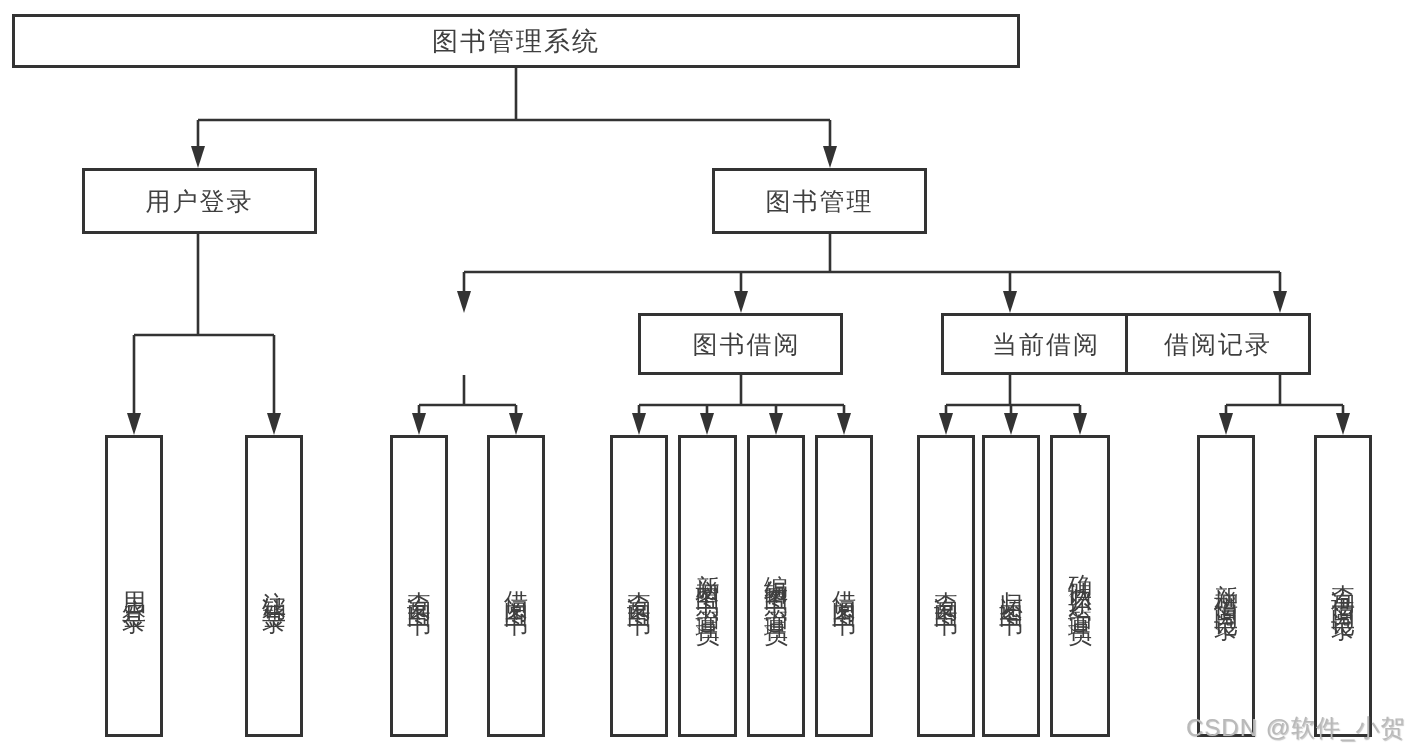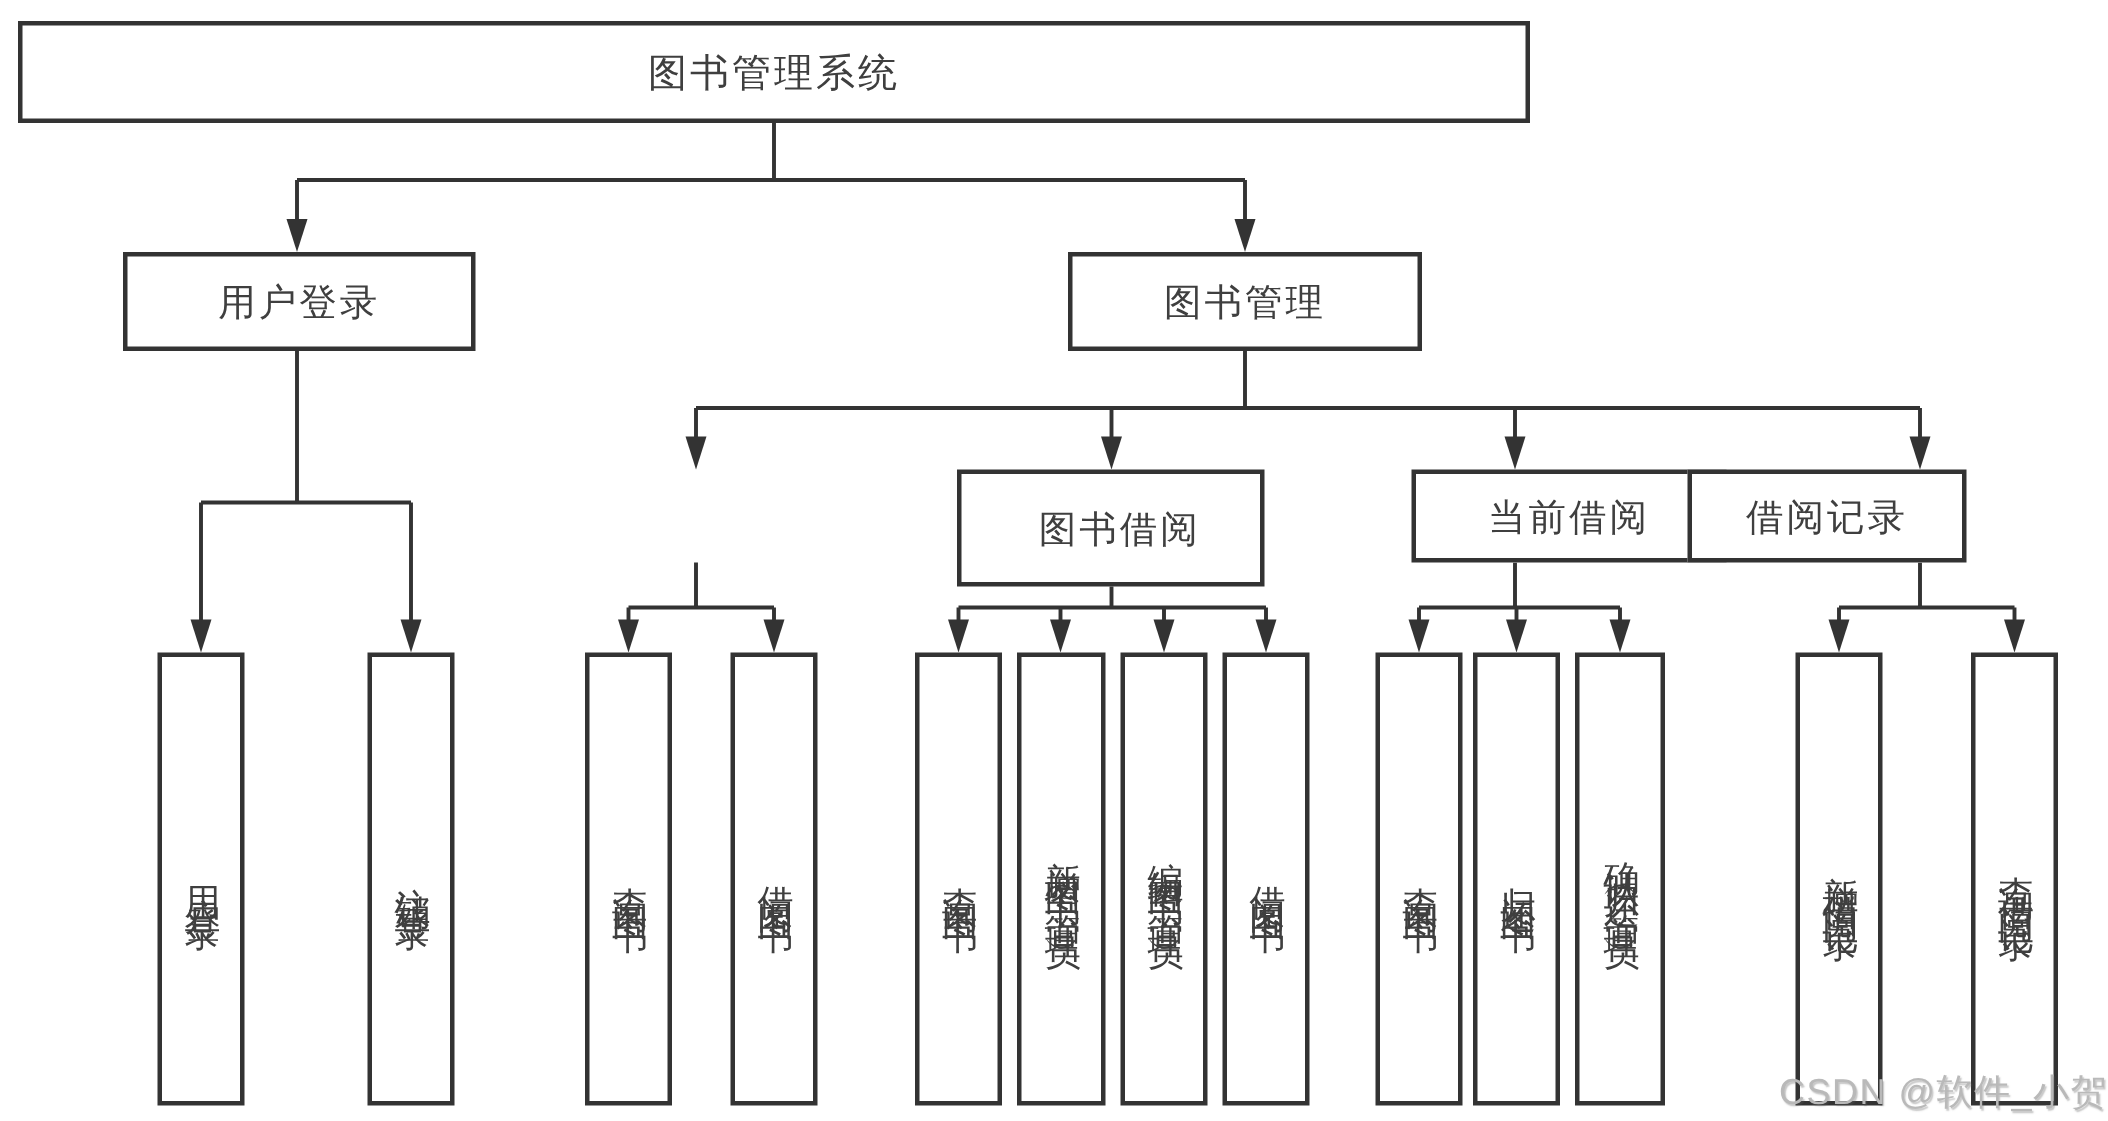--- a/index.html
+++ b/index.html
@@ -86,32 +86,32 @@
     <path d="M1010,375 V405 M946,405 H1080 M946,405 V415 M1011,405 V415 M1080,405 V415"></path>
     <polygon points="939,413 953,413 946,435"></polygon>
     <polygon points="1004,413 1018,413 1011,435"></polygon>
     <polygon points="1073,413 1087,413 1080,435"></polygon>
 
     <path d="M1280,375 V405 M1226,405 H1343 M1226,405 V415 M1343,405 V415"></path>
     <polygon points="1219,413 1233,413 1226,435"></polygon>
     <polygon points="1336,413 1350,413 1343,435"></polygon>
   </svg>
 
-  <div class="box hbox root" style="left:12px;top:14px;width:1008px;height:68px;">
+  <div class="box hbox root" style="left:12px;top:14px;width:1008px;height:54px;">
     <span>图书管理系统</span>
   </div>
 
   <div class="box hbox" style="left:82px;top:168px;width:235px;height:66px;">
     <span>用户登录</span>
   </div>
-  <div class="box hbox" style="left:712px;top:168px;width:236px;height:66px;">
+  <div class="box hbox" style="left:712px;top:168px;width:215px;height:66px;">
     <span>图书管理</span>
   </div>
 
-  <div class="box hbox" style="left:638px;top:313px;width:205px;height:78px;padding-left:12px;">
+  <div class="box hbox" style="left:638px;top:313px;width:205px;height:62px;padding-left:12px;">
     <span>图书借阅</span>
   </div>
   <div class="box hbox" style="left:905px;top:313px;width:210px;height:62px;margin-left:36px;">
     <span>当前借阅</span>
   </div>
   <div class="box hbox" style="left:1125px;top:313px;width:186px;height:62px;">
     <span>借阅记录</span>
   </div>
 
   <div class="box vbox" style="left:105px;width:58px;">

